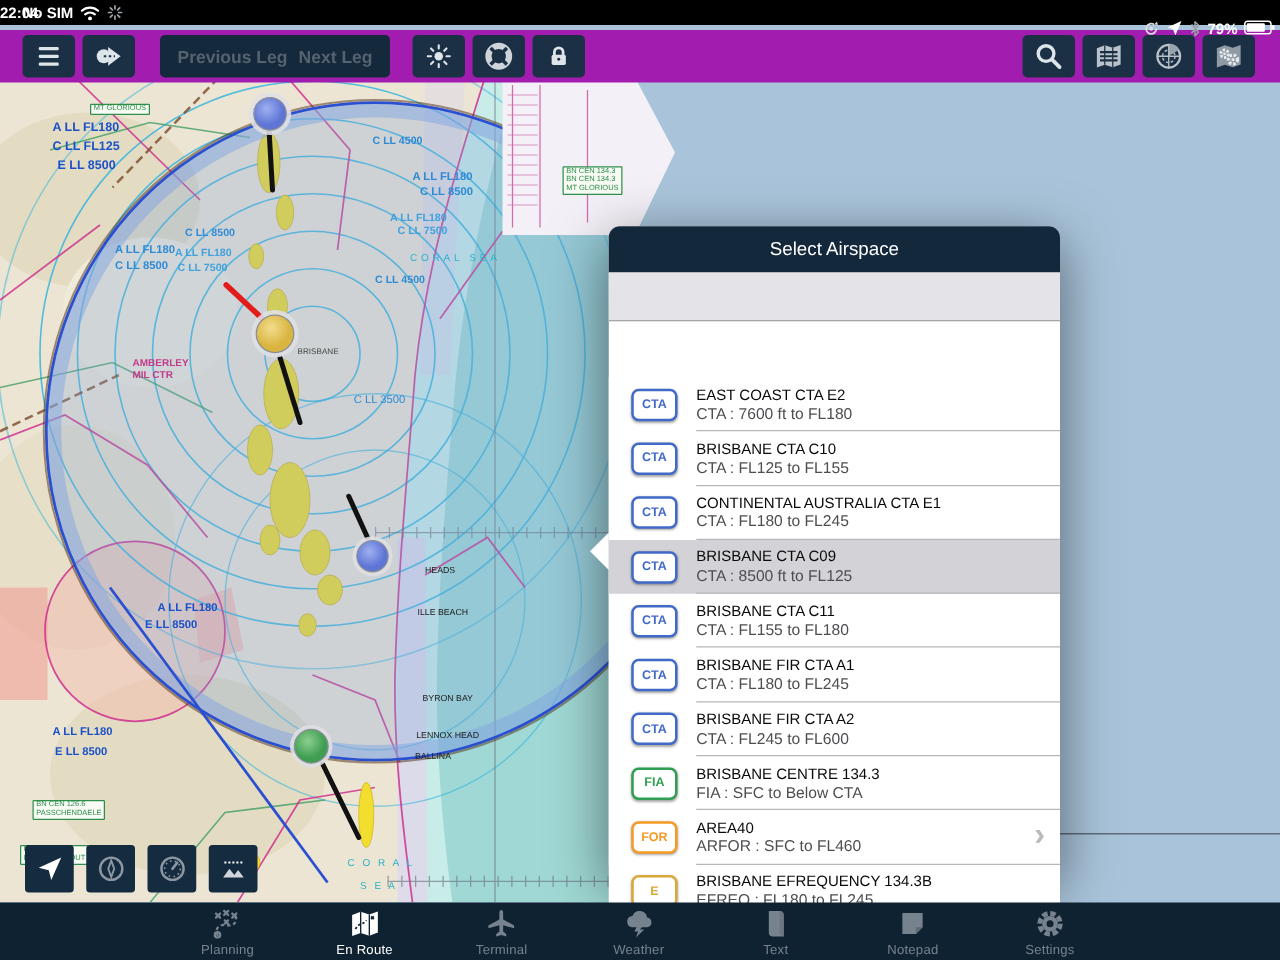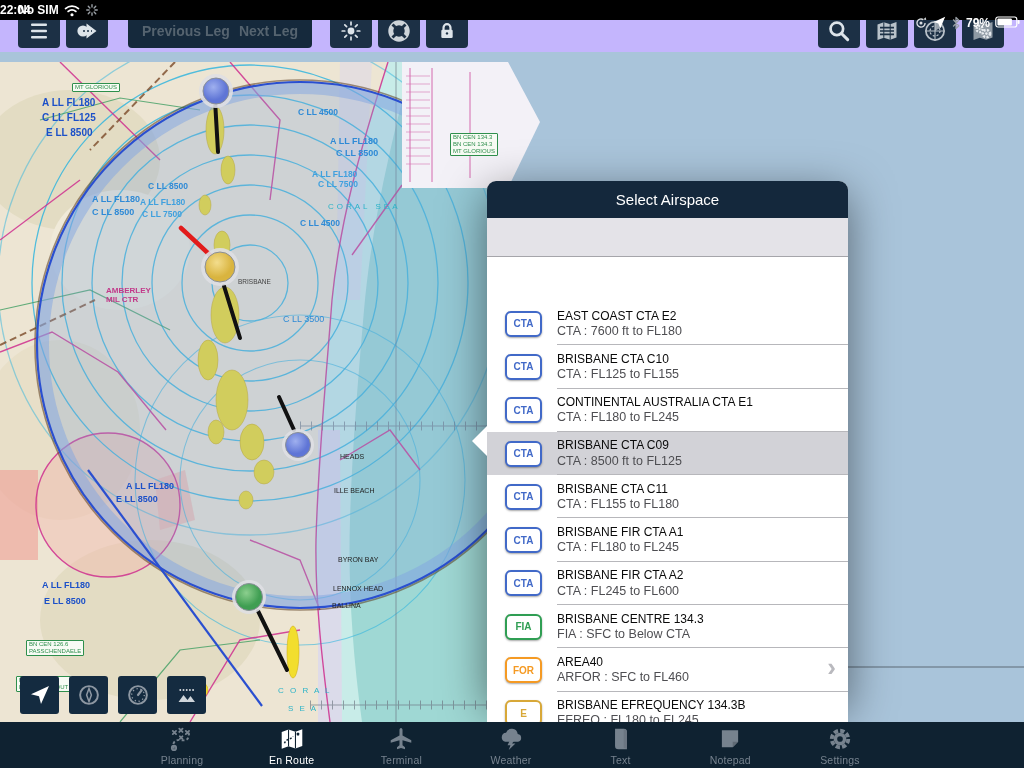--- a/index.html
+++ b/index.html
@@ -8,21 +8,21 @@
 
   
   .status-bar{position:absolute;left:0;top:0;width:1024px;height:20px;background:#000;
     color:#fff;font-size:12px;font-weight:bold;display:flex;align-items:center;z-index:60;}
   .sb-left{position:absolute;left:18px;top:0;height:20px;display:flex;align-items:center;gap:5px;text-align:center;}
   .sb-center{position:absolute;left:0;width:1024px;}
   .sb-right{position:absolute;right:4px;top:16px;height:20px;display:flex;align-items:flex-start;gap:5px;}
   .sb-icon{display:block;}
 
   
-  .toolbar{position:absolute;left:0;top:10px;width:1024px;height:42px;background:#c4b5fd;z-index:55;}
+  .toolbar{position:absolute;left:0;top:24px;width:1024px;height:42px;background:#a21caf;z-index:55;}
   .tb-btn{position:absolute;top:4px;height:34px;width:42px;background:#1c3045;border-radius:4px;
     display:flex;align-items:center;justify-content:center;color:#dde4ea;}
   .tb-leg-group{position:absolute;left:128px;top:4px;width:184px;height:34px;background:#15293c;
     border-radius:4px;display:flex;align-items:center;justify-content:space-between;padding:0 14px;box-sizing:border-box;}
   .tb-leg-group span{color:#55636f;font-size:14px;font-weight:bold;}
 
   
   .map{position:absolute;left:0;top:62px;width:1024px;height:660px;background:#a9c4da;overflow:hidden;}
   .map svg.chart{position:absolute;left:0;top:0;}
   .map-label{position:absolute;white-space:pre-line;line-height:1.15;transform:translate(0,0);}

